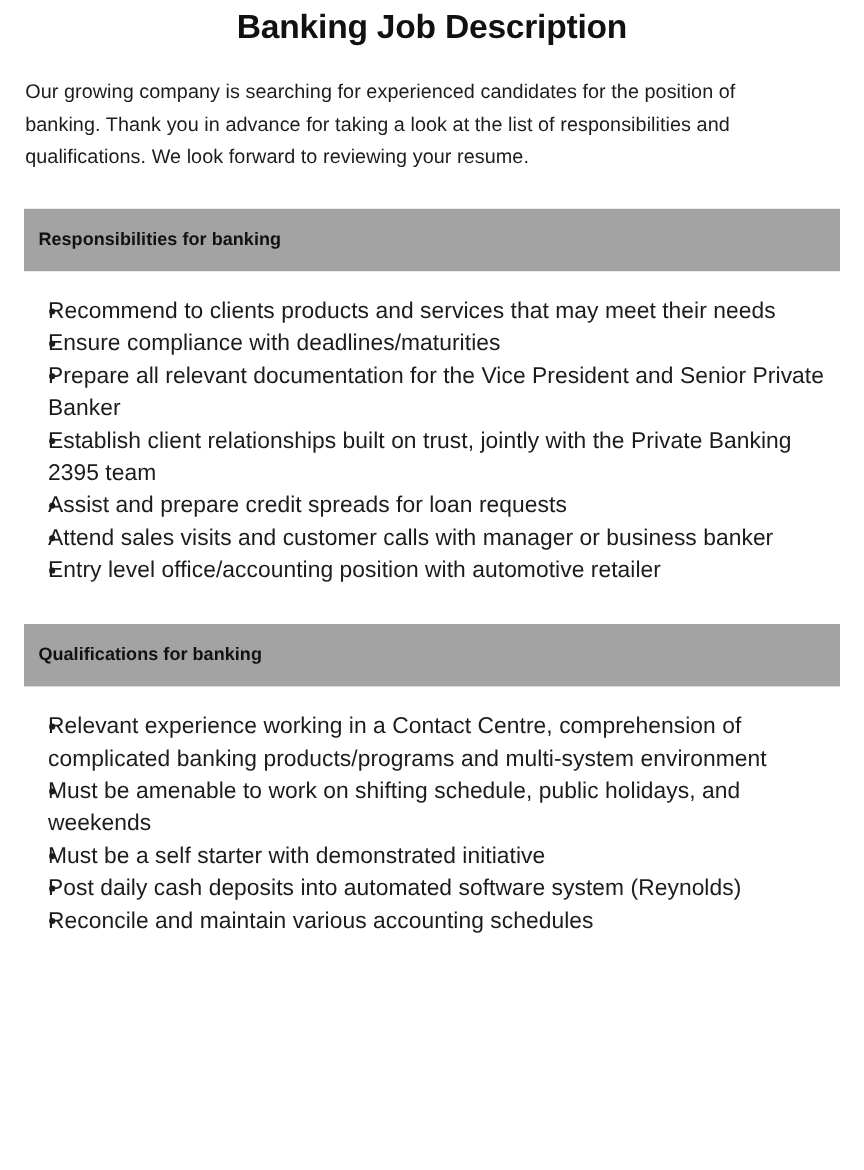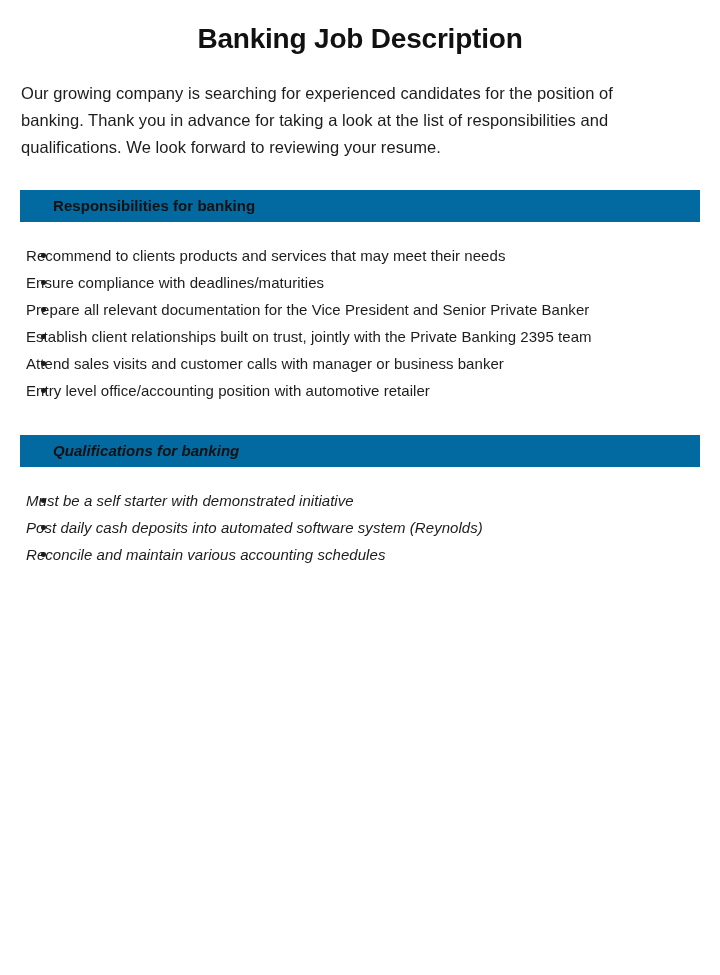--- a/index.html
+++ b/index.html
@@ -15,21 +15,21 @@
     -webkit-font-smoothing: antialiased;
     overflow: hidden;
   }
   .page {
     position: relative;
     width: 720px;
     height: 975px;
     box-sizing: border-box;
   }
   .doc-title {
-    margin: 16px;
+    margin: 0;
     padding: 4px 20px 0 20px;
     font-size: 28px;
     line-height: 38px;
     font-weight: 700;
     text-align: center;
     letter-spacing: -0.2px;
     color: #111111;
   }
   .intro {
     margin: 22px 0 0 0;
@@ -38,47 +38,46 @@
     line-height: 27px;
     font-weight: 400;
     color: #1c1c1c;
     letter-spacing: 0.05px;
   }
   .section {
     margin-top: 29px;
   }
   .section.qualifications {
     margin-top: 31px;
-    font-style: italic;
   }
   .section-header {
     margin: 0 20px;
-    background: #0369a1;
-    height: 32px;
+    background: #a3a3a3;
+    height: 52px;
     display: flex;
     align-items: center;
-    padding-left: 33px;
+    padding-left: 12px;
     box-sizing: border-box;
   }
   .section-header-label {
     font-size: 15px;
     font-weight: 700;
     line-height: 20px;
     color: #111111;
     letter-spacing: 0.05px;
   }
   .bullet-list {
     list-style: none;
     margin: 0;
     padding: 0;
   }
   .bullet-list > li {
     position: relative;
-    padding: 0 28px 0 26px;
-    font-size: 15px;
+    padding: 0 28px 0 40px;
+    font-size: 19px;
     line-height: 27px;
     color: #1c1c1c;
     letter-spacing: 0.05px;
   }
   .bullet-list > li::before {
     content: "";
     position: absolute;
     left: 41px;
     top: 11px;
     width: 4.5px;
@@ -102,30 +101,33 @@
   <div class="section responsibilities">
     <div class="section-header">
       <span class="section-header-label">Responsibilities for banking</span>
     </div>
     <div class="list-top-gap"></div>
     <ul class="bullet-list">
       <li>Recommend to clients products and services that may meet their needs</li>
       <li>Ensure compliance with deadlines/maturities</li>
       <li>Prepare all relevant documentation for the Vice President and Senior Private Banker</li>
       <li>Establish client relationships built on trust, jointly with the Private Banking 2395 team</li>
+      <li>Assist and prepare credit spreads for loan requests</li>
       <li>Attend sales visits and customer calls with manager or business banker</li>
       <li>Entry level office/accounting position with automotive retailer</li>
     </ul>
   </div>
 
   <div class="section qualifications">
     <div class="section-header">
       <span class="section-header-label">Qualifications for banking</span>
     </div>
     <div class="list-top-gap"></div>
     <ul class="bullet-list">
+      <li>Relevant experience working in a Contact Centre, comprehension of complicated banking products/programs and multi-system environment</li>
+      <li>Must be amenable to work on shifting schedule, public holidays, and weekends</li>
       <li>Must be a self starter with demonstrated initiative</li>
       <li>Post daily cash deposits into automated software system (Reynolds)</li>
       <li>Reconcile and maintain various accounting schedules</li>
     </ul>
   </div>
 
 </div>
 
 </body></html>

